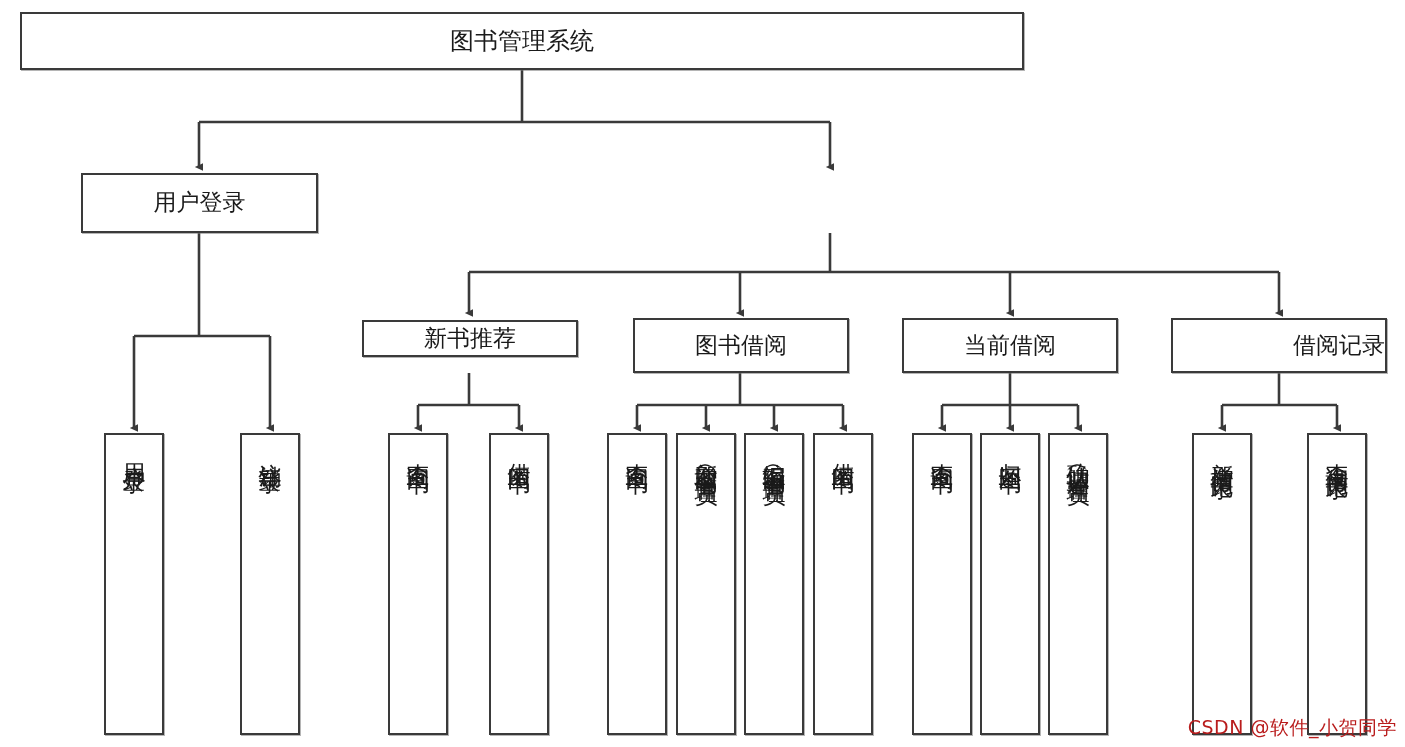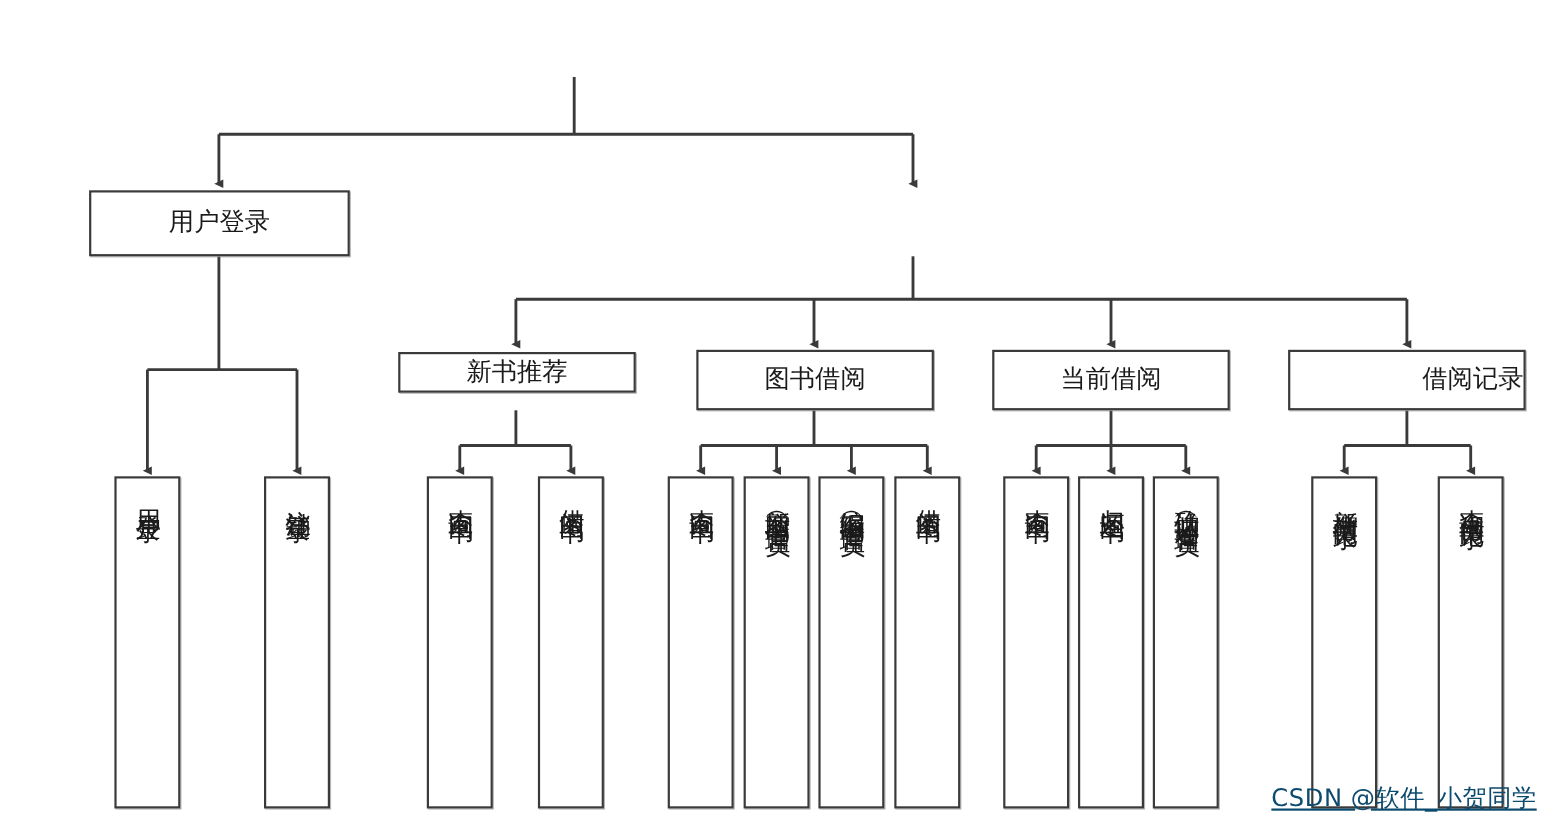--- a/index.html
+++ b/index.html
@@ -58,26 +58,25 @@
     writing-mode: vertical-rl;
     text-orientation: upright;
     font-size: 23px;
     letter-spacing: 3px;
     line-height: 1;
   }
   #watermark {
     position: absolute;
     right: 8px;
     bottom: 6px;
-    font-size: 22px;
-    color: #0c4a6e;
+    font-size: 19px;
+    color: #b91c1c;
     letter-spacing: 0.5px;
     white-space: nowrap;
     user-select: none;
-    text-decoration: underline;
   }
 </style>
 </head>
 <body>
 
 <div id="diagram-root">
 
   <svg id="connector-layer" viewBox="0 0 1405 747" width="1405" height="747" xmlns="http://www.w3.org/2000/svg">
     <defs>
       <marker id="arrowhead" markerWidth="9" markerHeight="9" refX="4.2" refY="4.4" orient="auto" markerUnits="userSpaceOnUse">
@@ -137,20 +136,23 @@
     </g>
 
     <g stroke="#3a3a3a" stroke-width="2.6" fill="none">
       <path d="M1279,373 L1279,405"></path>
       <path d="M1222,405 L1337,405"></path>
       <path d="M1222,405 L1222,428" marker-end="url(#arrowhead)"></path>
       <path d="M1337,405 L1337,428" marker-end="url(#arrowhead)"></path>
     </g>
   </svg>
 
+  <div class="node root horizontal" style="left:20px; top:12px; width:1004px; height:58px;">
+    <span class="node-label">图书管理系统</span>
+  </div>
 
   <div class="node horizontal" style="left:81px; top:173px; width:237px; height:60px;">
     <span class="node-label">用户登录</span>
   </div>
 
 
   <div class="node horizontal" style="left:362px; top:320px; width:216px; height:37px;">
     <span class="node-label">新书推荐</span>
   </div>
 

